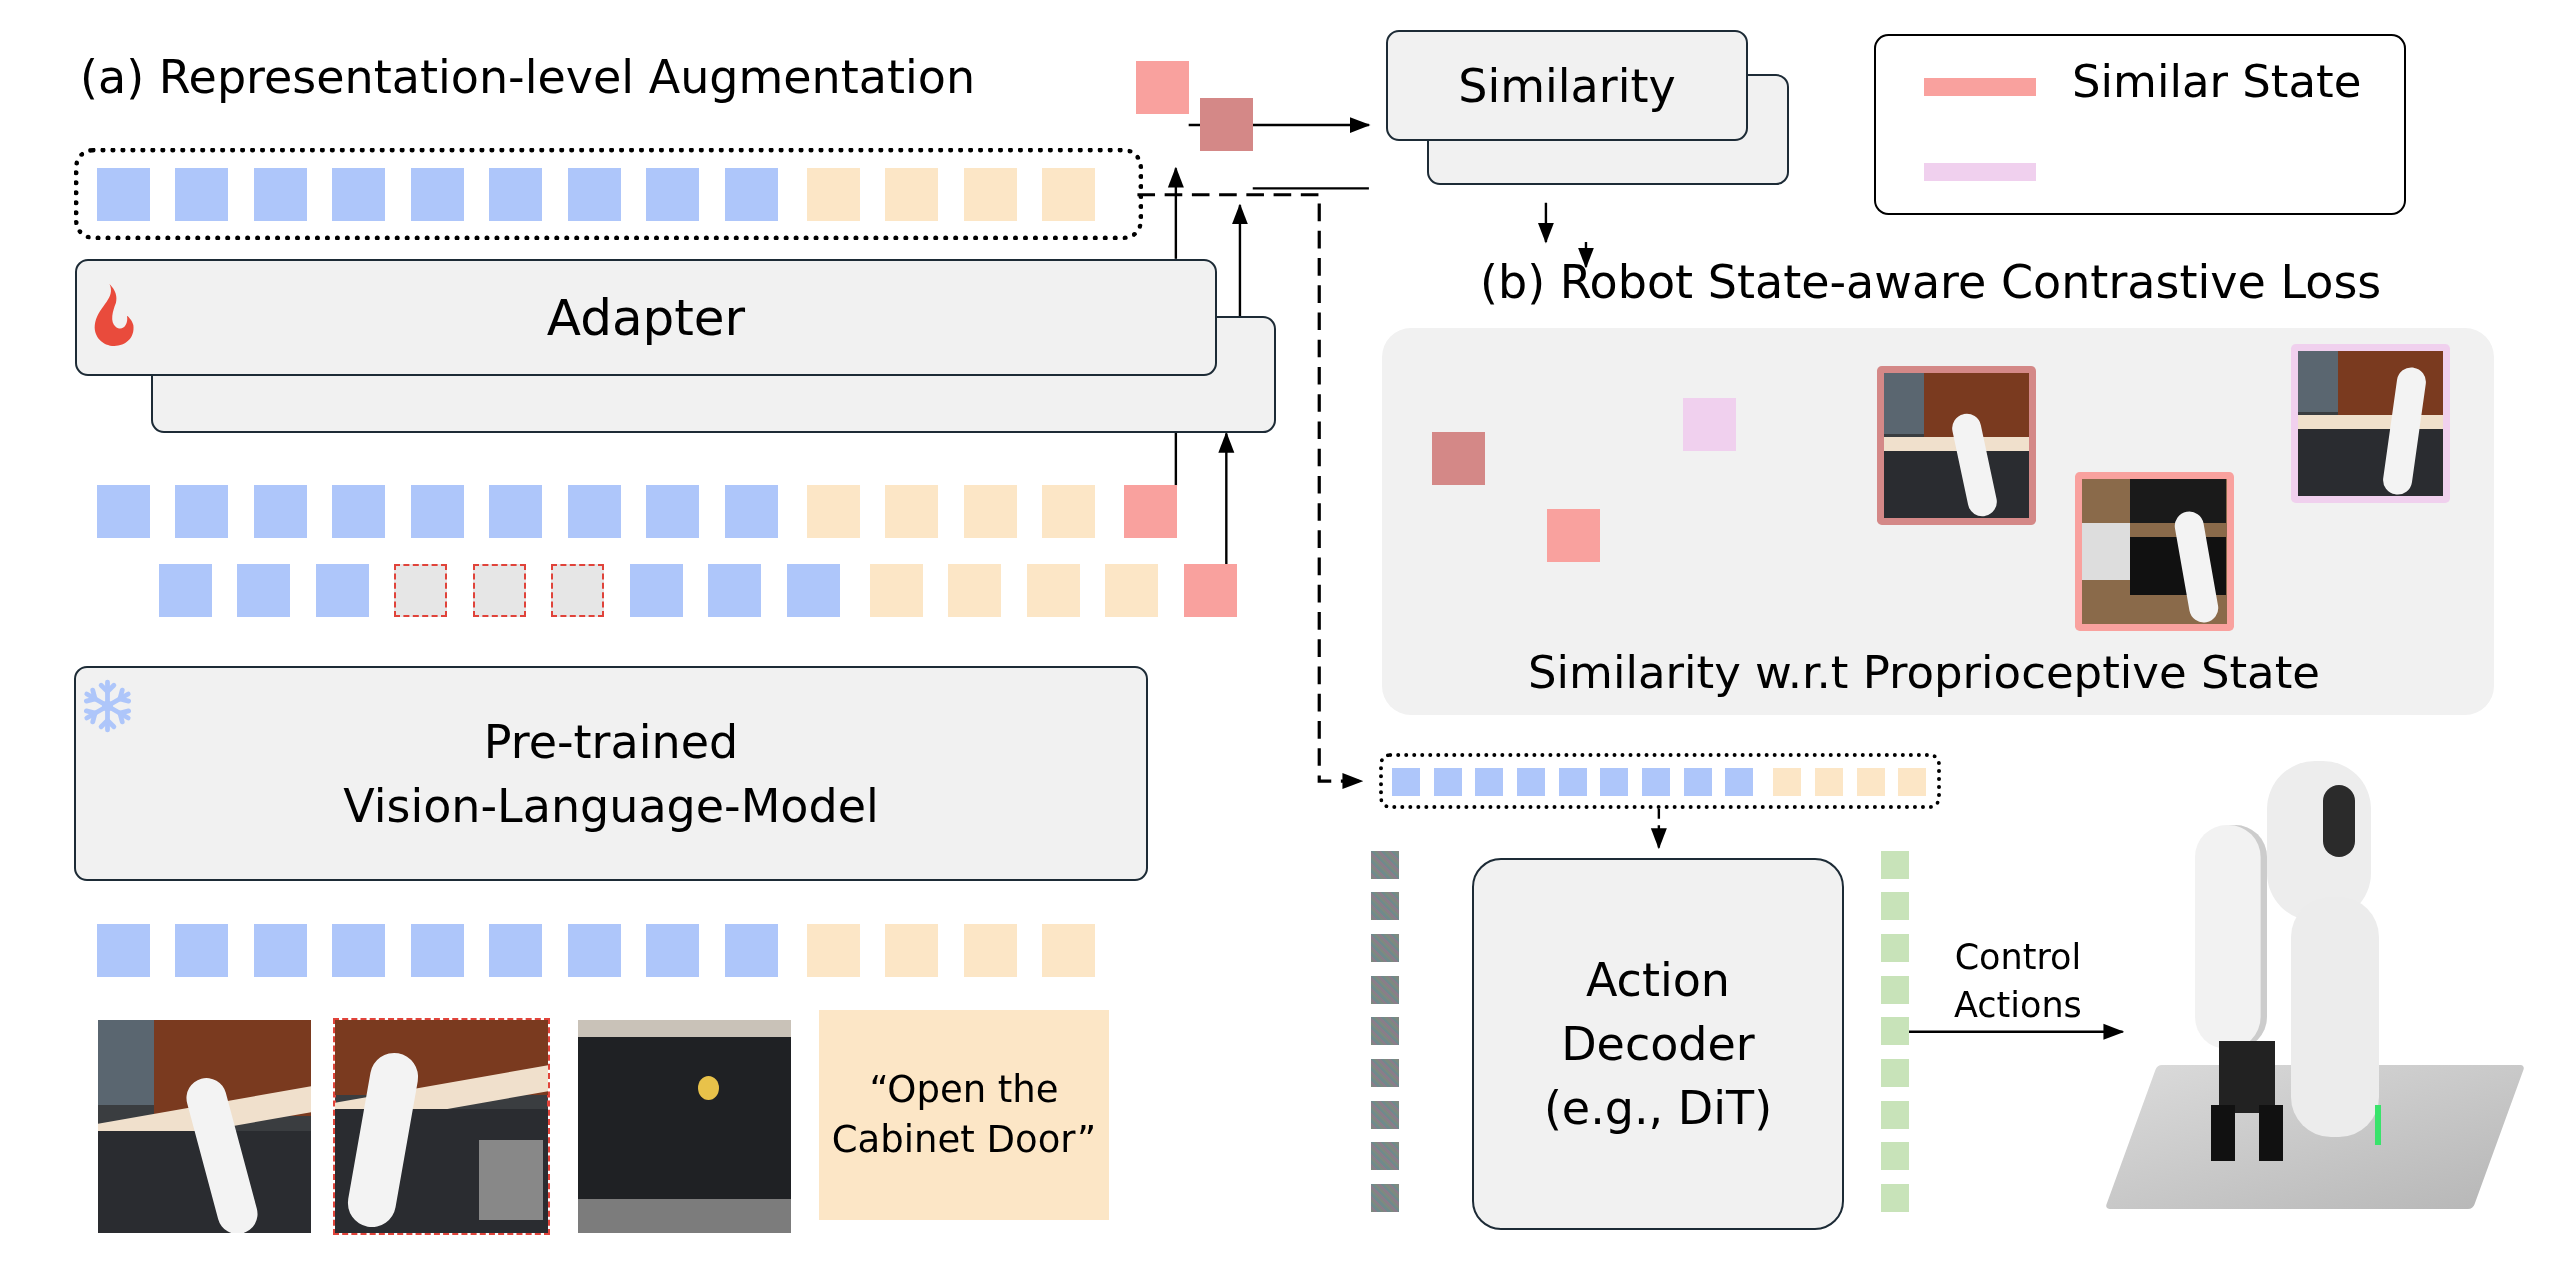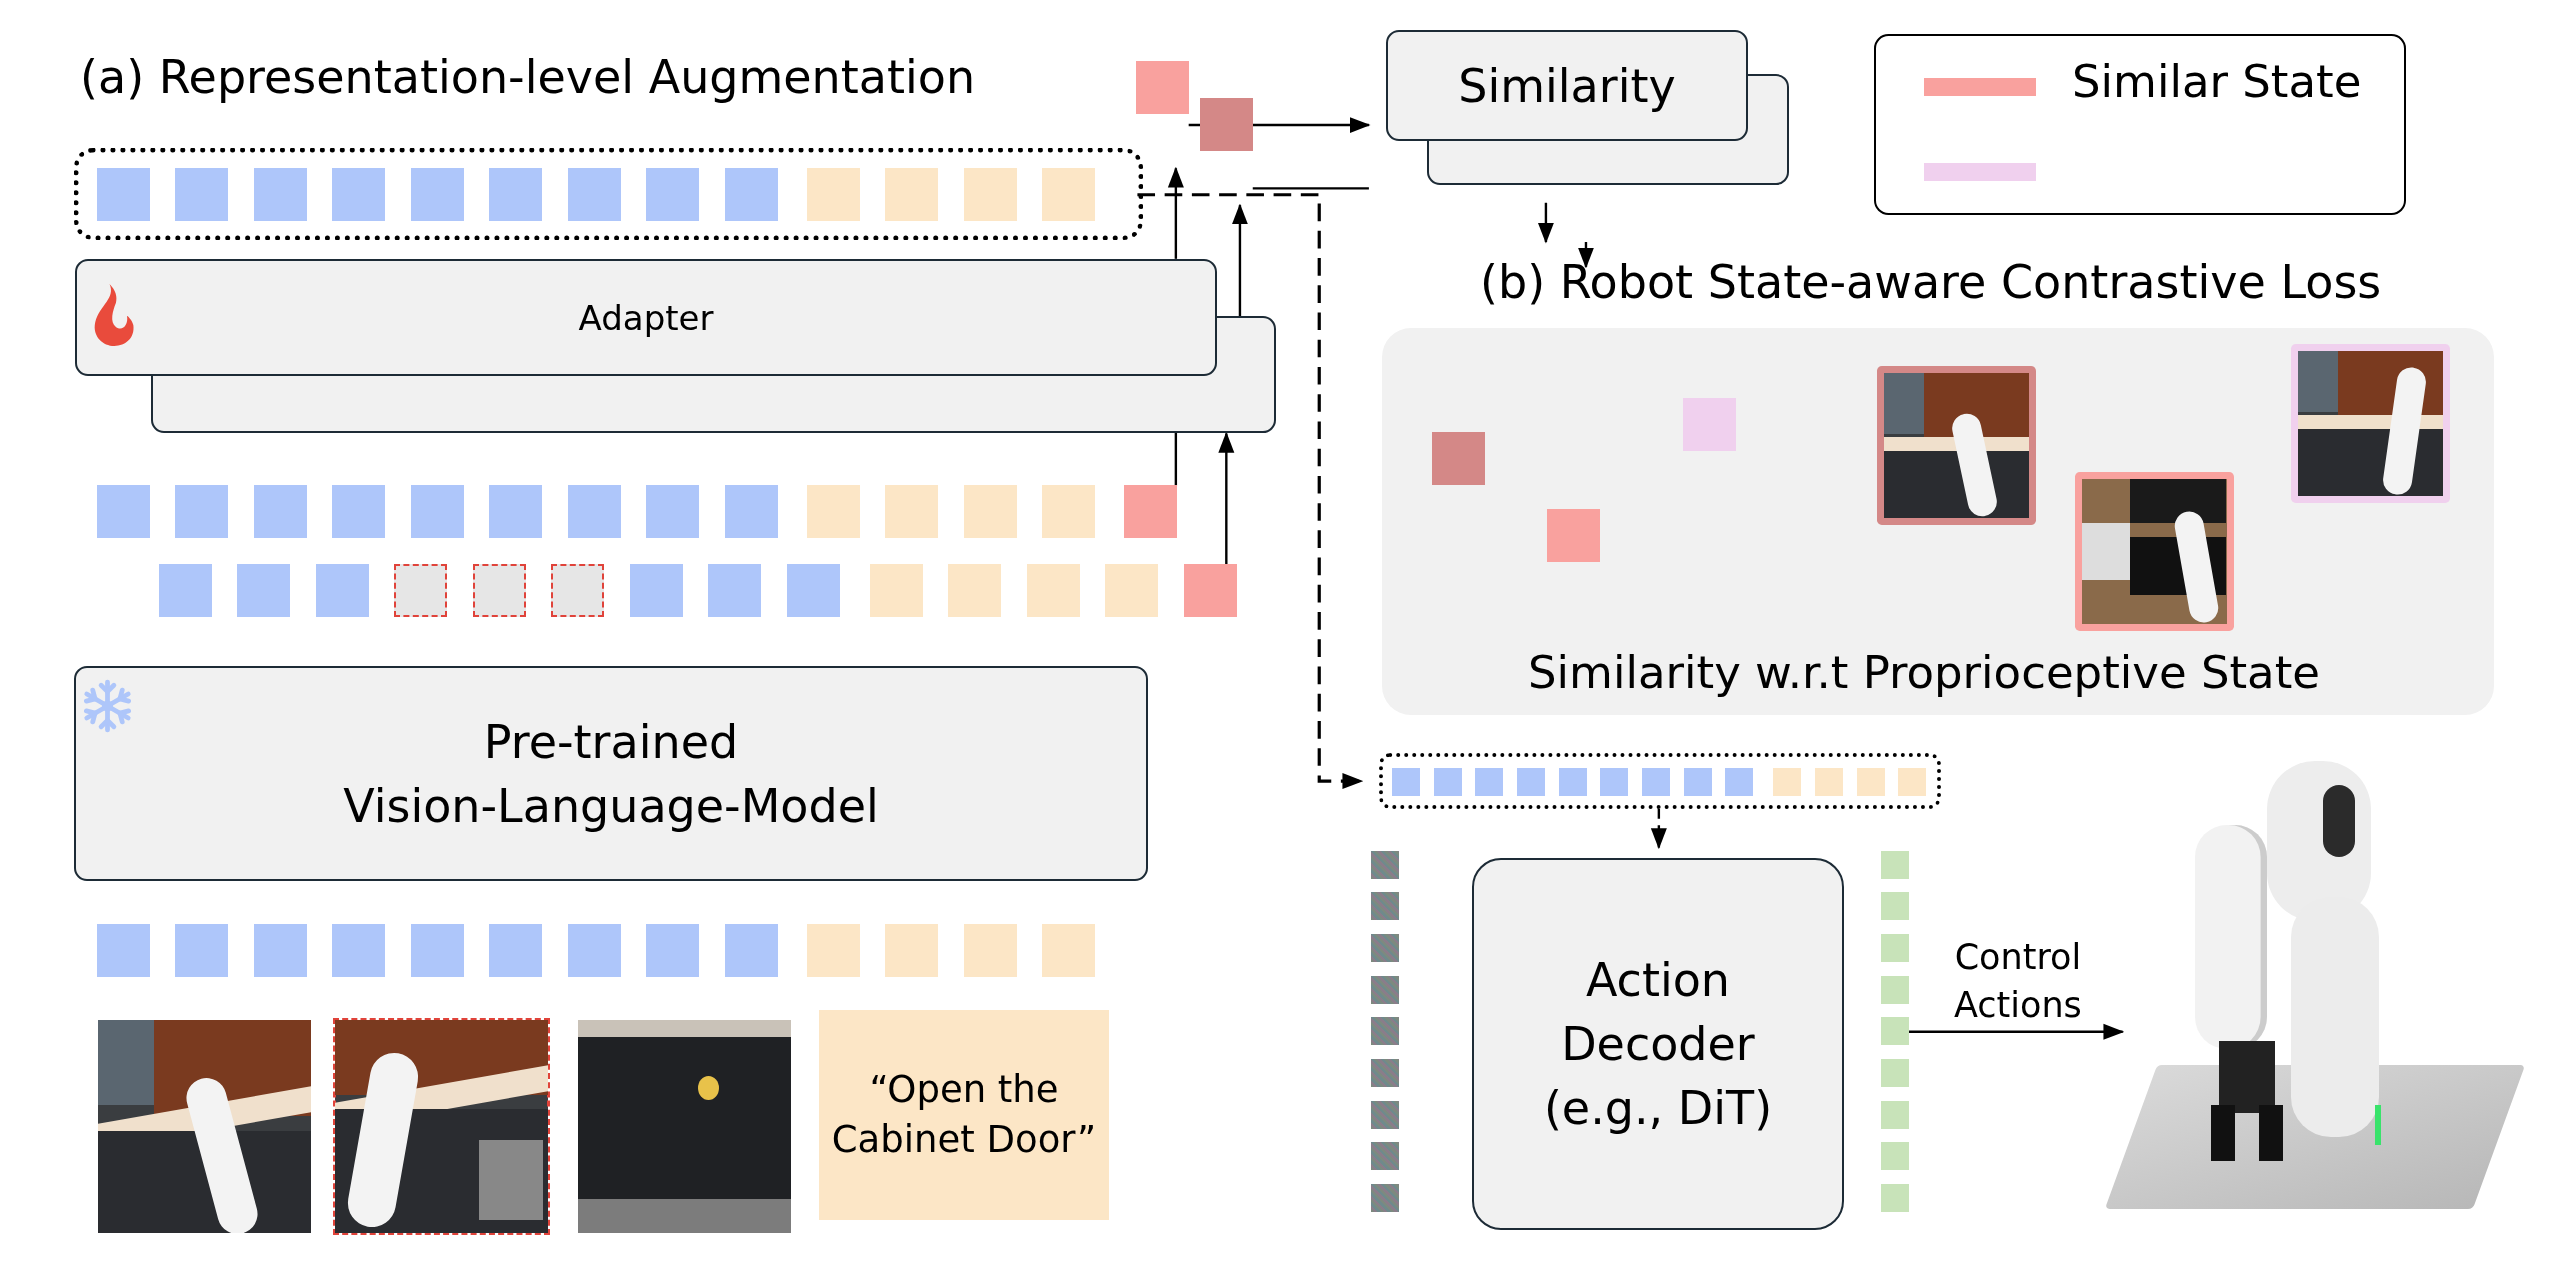--- a/index.html
+++ b/index.html
@@ -82,21 +82,21 @@
     <div class="tok" style="left: 646px; top: 168px; width: 53px; height: 53px; background: rgb(174, 198, 250);"></div>
     <div class="tok" style="left: 725px; top: 168px; width: 53px; height: 53px; background: rgb(174, 198, 250);"></div>
     <div class="tok" style="left: 807px; top: 168px; width: 53px; height: 53px; background: rgb(252, 230, 198);"></div>
     <div class="tok" style="left: 885px; top: 168px; width: 53px; height: 53px; background: rgb(252, 230, 198);"></div>
     <div class="tok" style="left: 964px; top: 168px; width: 53px; height: 53px; background: rgb(252, 230, 198);"></div>
     <div class="tok" style="left: 1042px; top: 168px; width: 53px; height: 53px; background: rgb(252, 230, 198);"></div>
   </div>
 
 <div class="box" style="left:151px;top:316px;width:1125px;height:117px;"></div>
 <div class="box center" style="left:75px;top:259px;width:1142px;height:117px;">
-  <span style="font-size:34px;">Adapter</span>
+  <span style="font-size:50px;">Adapter</span>
 </div>
 <svg class="abs" style="left:92px;top:284px;" width="43" height="62" viewBox="0 0 54 78">
   <path d="M22,0 C30,18 10,26 4,48 C0,66 14,78 28,78 C42,78 54,68 52,52 C50,44 44,40 44,40 C46,52 38,60 30,54 C22,48 26,34 30,24 C32,16 30,8 22,0 z" fill="#E94B3C"></path>
 </svg>
 
 <div id="row-in1">
     <div class="tok" style="left: 97px; top: 485px; width: 53px; height: 53px; background: rgb(174, 198, 250);"></div>
     <div class="tok" style="left: 175px; top: 485px; width: 53px; height: 53px; background: rgb(174, 198, 250);"></div>
     <div class="tok" style="left: 254px; top: 485px; width: 53px; height: 53px; background: rgb(174, 198, 250);"></div>
     <div class="tok" style="left: 332px; top: 485px; width: 53px; height: 53px; background: rgb(174, 198, 250);"></div>

